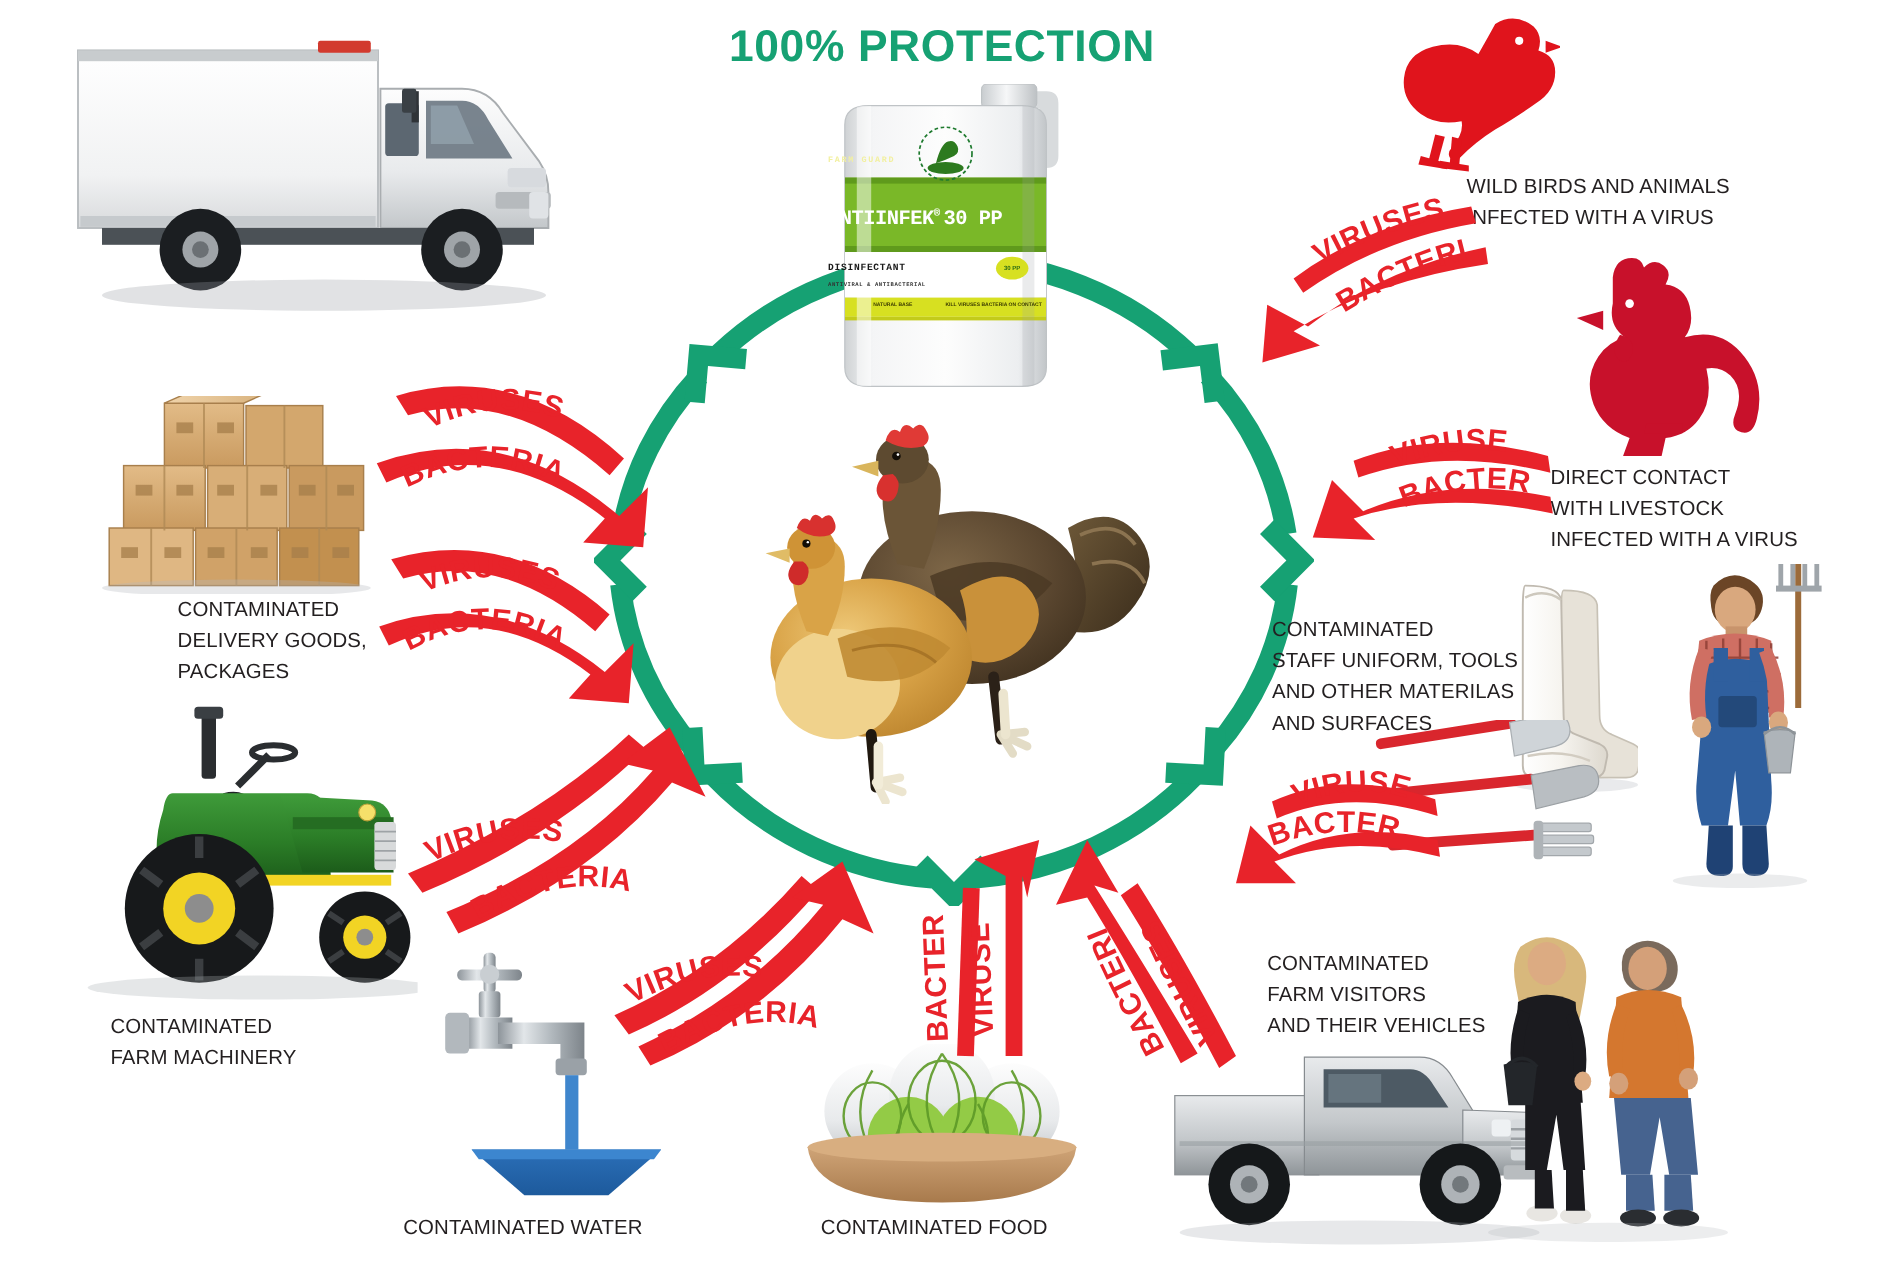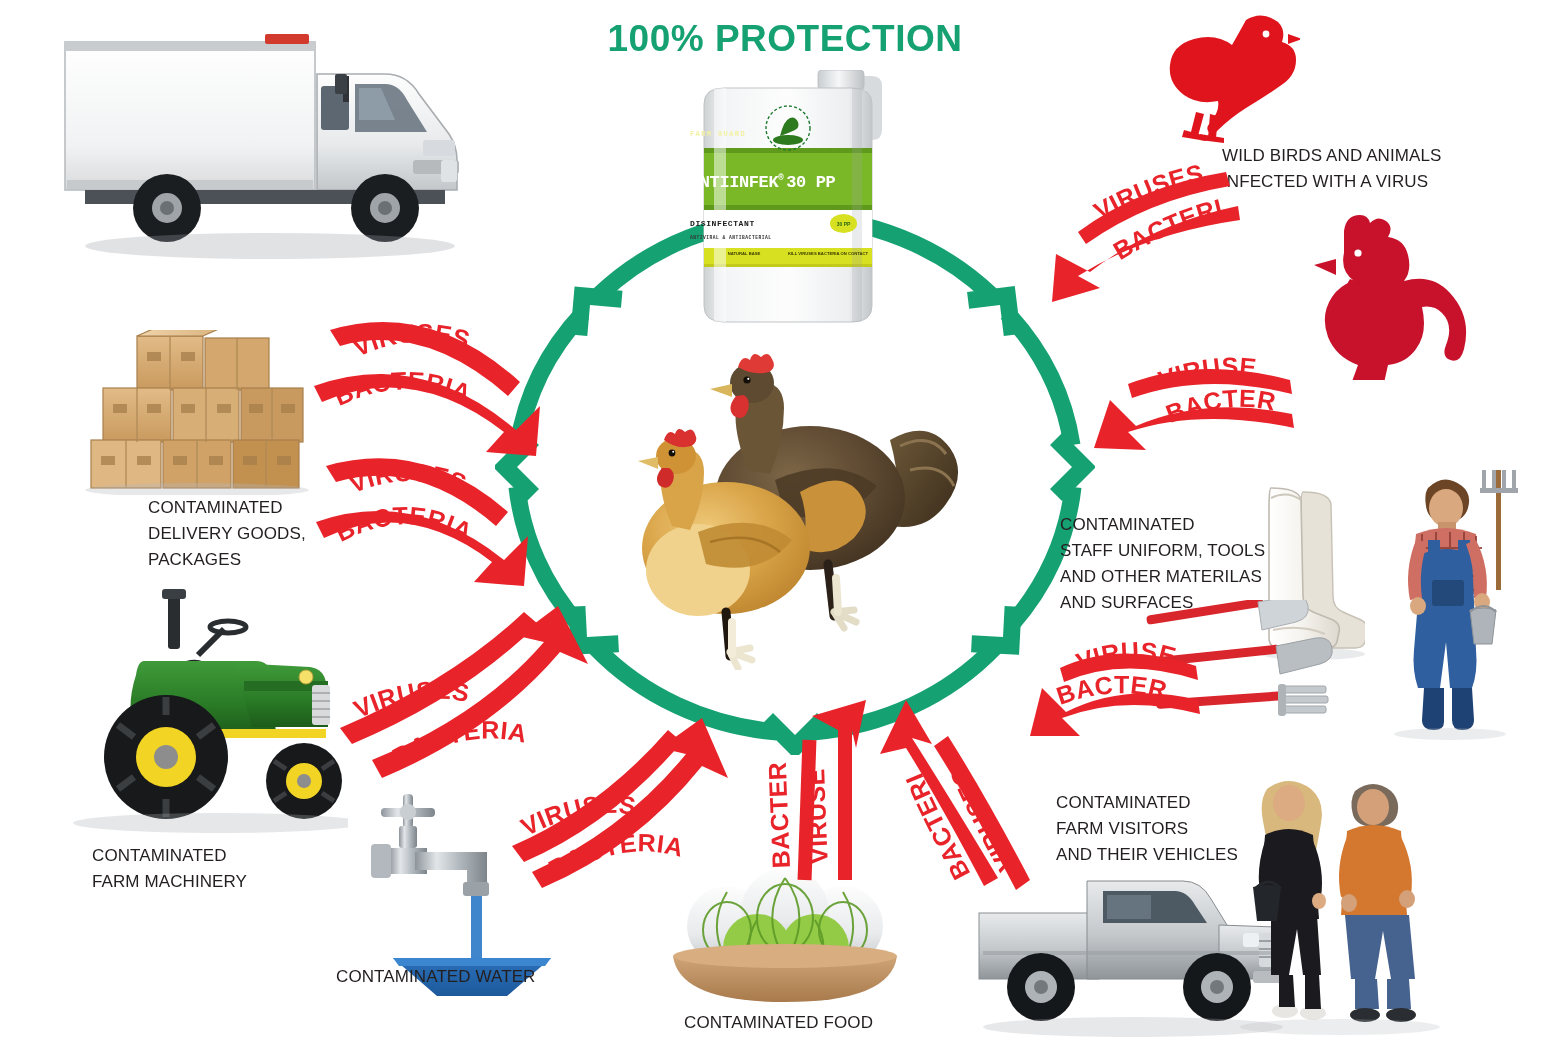--- a/index.html
+++ b/index.html
@@ -413,21 +413,21 @@
 
     <rect x="108" y="92" width="26" height="14" rx="3" fill="#9aa1a7"></rect>
 
     <rect x="16" y="54" width="20" height="34" rx="4" fill="#b2b8bd"></rect>
 
     <rect x="116" y="106" width="11" height="62" fill="#2f7cc9" opacity="0.92"></rect>
 
     <path d="M 38,168 L 196,168 L 152,206 L 82,206 Z" fill="url(#waterG)"></path>
     <path d="M 38,168 L 196,168 L 190,176 L 44,176 Z" fill="#3c86cf"></path>
   </svg>
-  <div class="abs label" style="left:336px; top:964px; width:300px;">CONTAMINATED WATER</div>
+  <div class="abs label" style="left:336px; top:1010px; width:300px;">CONTAMINATED WATER</div>
 
   <svg class="abs" id="cabbage" viewBox="0 0 240 135">
     <defs>
       <radialGradient id="cabG" cx="0.42" cy="0.36" r="0.75">
         <stop offset="0%" stop-color="#b9e06a"></stop>
           <stop offset="55%" stop-color="#89c23f"></stop>
         <stop offset="100%" stop-color="#5f9c28"></stop>
       </radialGradient>
       <linearGradient id="bowlG" x1="0" y1="0" x2="0" y2="1">
         <stop offset="0%" stop-color="#cfa477"></stop>
@@ -467,20 +467,23 @@
   <div class="abs label" style="left:1222px; top:143px; width:320px;">WILD BIRDS AND ANIMALS
 INFECTED WITH A VIRUS</div>
 
   <svg class="abs" id="hen" viewBox="0 0 195 175">
     <path fill="#c8112b" d="M 64,26 q 2,-16 16,-16 q 8,0 10,8 q 8,-8 16,-2 q 8,6 2,16 q 16,2 20,18 q 4,16 -4,26 q 28,-8 46,12 q 22,24 14,56 q -4,16 -16,10 q -6,-4 -2,-14 q 8,-20 -4,-32 q -8,-8 -20,-6 q 6,26 -6,42 q -10,14 -28,16 l -4,18 q 14,4 12,10 l -42,0 q -6,0 -4,-6 l 8,-22 q -22,-8 -30,-28 q -8,-22 4,-40 q 8,-12 22,-16 q -14,-10 -10,-28 Z"></path>
     <path fill="#c8112b" d="M 56,54 l -22,6 l 22,10 Z"></path>
     <path fill="#c8112b" d="M 70,74 q -8,12 -2,20 q 8,6 12,-4 q 2,-10 -4,-14 Z"></path>
     <circle cx="78" cy="48" r="3.6" fill="#ffffff"></circle>
     <path fill="#c8112b" d="M 92,148 l 30,0 l 0,8 l -32,0 Z"></path>
   </svg>
+  <div class="abs label" style="left:1292px; top:385px; width:260px;">DIRECT CONTACT
+WITH LIVESTOCK
+INFECTED WITH A VIRUS</div>
 
   <svg class="abs" id="boots" viewBox="0 0 110 180">
     <defs>
       <linearGradient id="bootG" x1="0" y1="0" x2="1" y2="0">
         <stop offset="0%" stop-color="#ffffff"></stop>
           <stop offset="45%" stop-color="#f6f4ef"></stop>
         <stop offset="100%" stop-color="#ddd8ce"></stop>
       </linearGradient>
     </defs>
 

